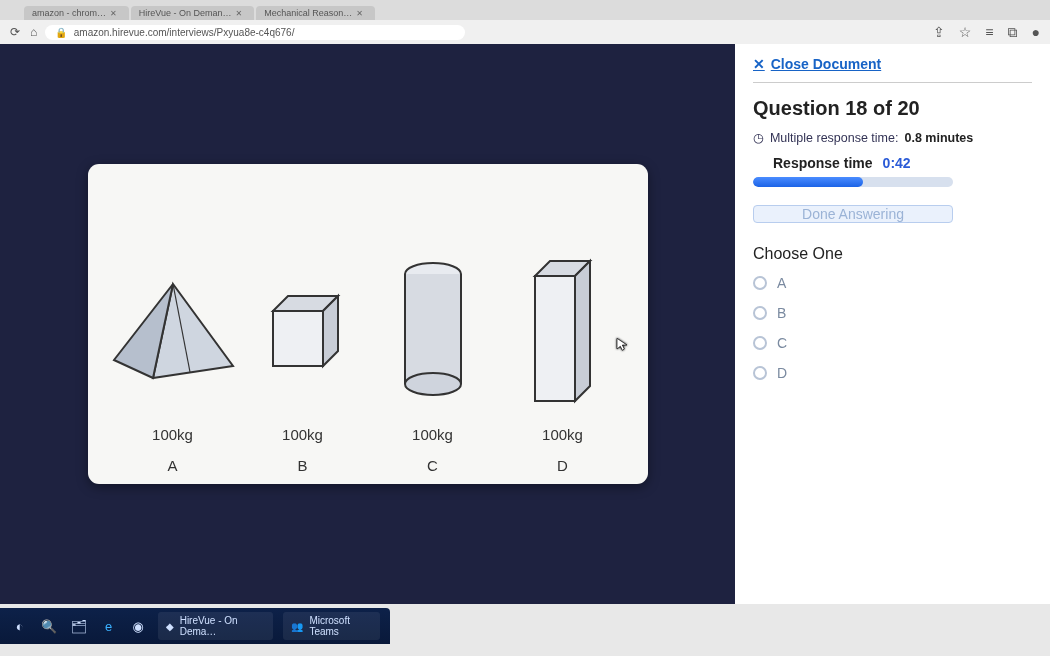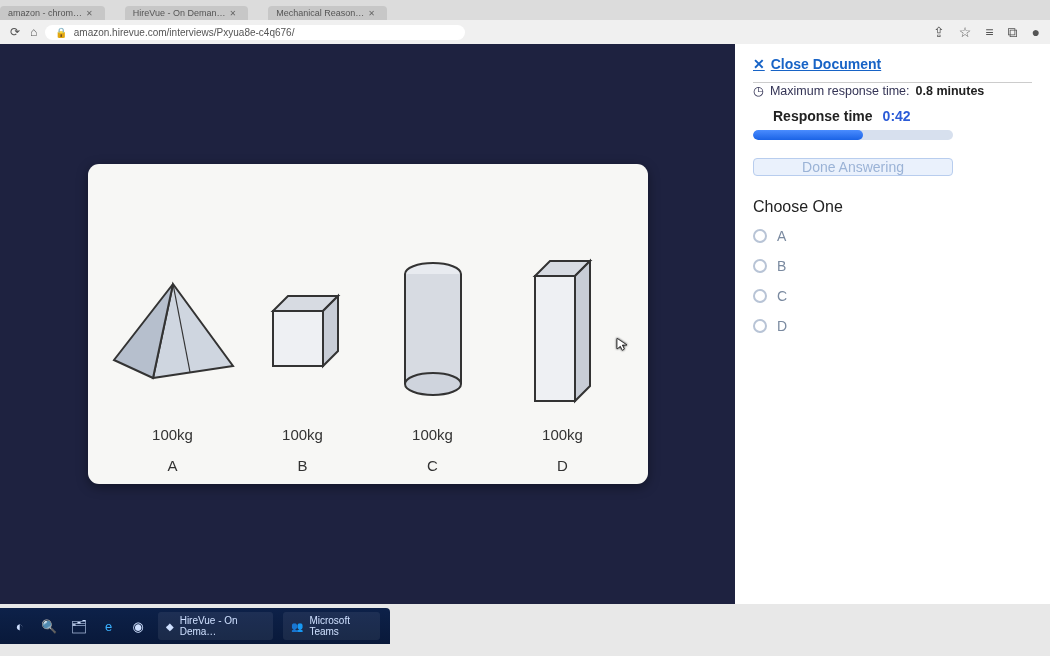--- a/index.html
+++ b/index.html
@@ -16,22 +16,22 @@
   .browser-chrome {
     height: 44px;
     background: #dcdcdc;
     display: flex;
     flex-direction: column;
   }
   .tab-strip {
     height: 20px;
     display: flex;
     align-items: flex-end;
-    padding-left: 0;
-    gap: 20px;
+    padding-left: 24px;
+    gap: 2px;
   }
   .tab {
     background: #c7c7c7;
     padding: 2px 12px 2px 8px;
     font-size: 9px;
     color: #555;
     border-radius: 4px 4px 0 0;
     display:flex;
     align-items:center;
     gap:4px;
@@ -334,24 +334,25 @@
       <path d="M3 2 L3 18 L8 14 L11 20 L14 18 L11 12 L18 12 Z" fill="#fff" stroke="#000" stroke-width="1"></path>
     </svg>
   </div>
 
   <div class="side-panel">
     <div class="close-doc">
       <span>✕</span>
       <span>Close Document</span>
     </div>
 
+    <div class="q-number">Question 18 of 20</div>
 
     <div class="max-time">
       <span>◷</span>
-      <span>Maximum response time:</span>
+      <span>Multiple response time:</span>
       <b>0.8 minutes</b>
     </div>
 
 
 
     <div class="resp-time-row">
       <span>Response time</span>
       <span class="time-val">0:42</span>
     </div>
 

